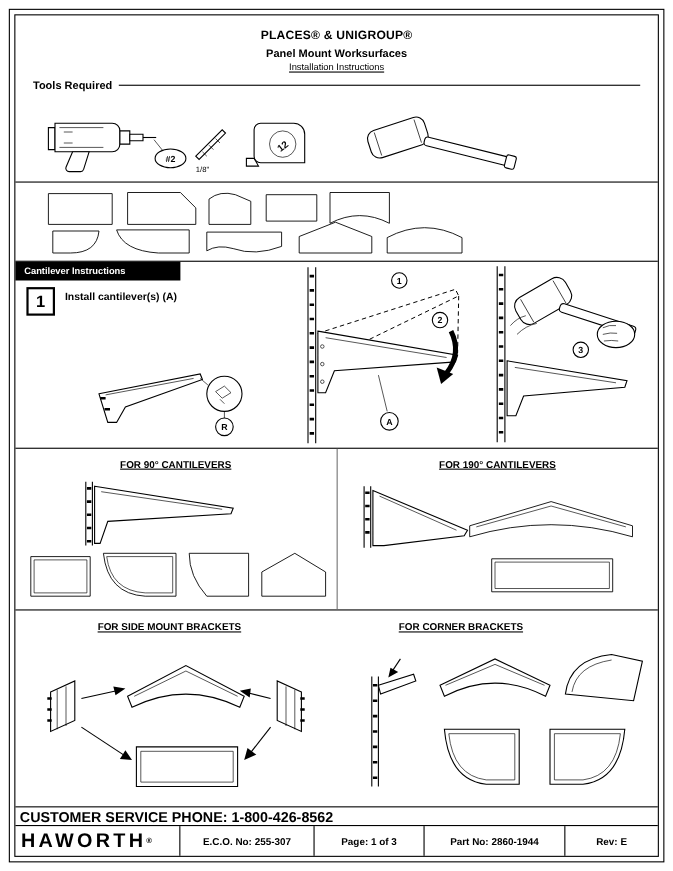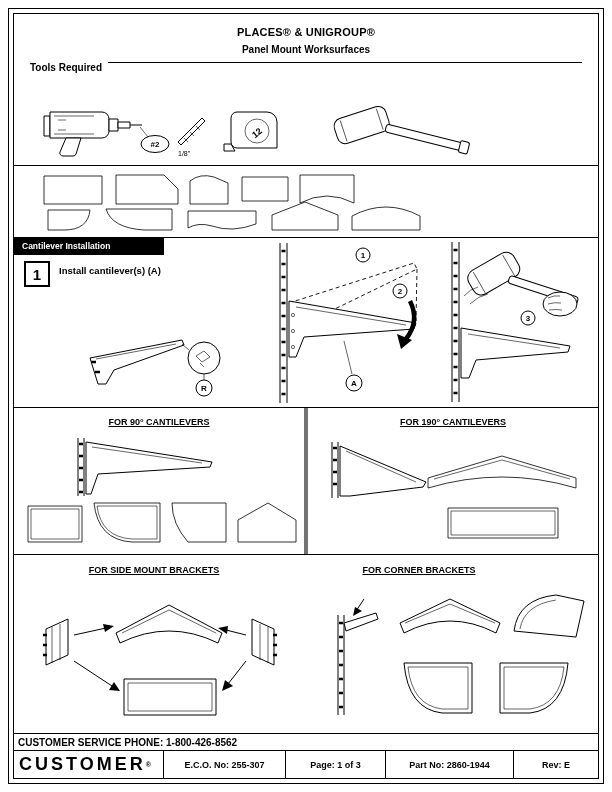--- a/index.html
+++ b/index.html
@@ -9,21 +9,21 @@
   .outer-frame { position:absolute; left:8px; top:8px; width:596px; height:776px; border:1px solid #000; }
   .frame { position:absolute; left:13px; top:13px; width:586px; height:766px; border:1.5px solid #000;
     display:flex; flex-direction:column; background:#fff; }
   .sec { position:relative; border-bottom:1.5px solid #000; flex:none; }
 
   
   .sec-head { height:152px; }
   .brand { text-align:center; font-weight:bold; font-size:11px; padding-top:12px; letter-spacing:.2px; }
   .doc-title { text-align:center; font-weight:bold; font-size:10px; margin-top:6px; }
   .doc-subtitle { text-align:center; font-size:8.5px; text-decoration:underline; margin-top:1px; }
-  .tools-row { display:flex; align-items:flex-start; margin:7px 16px 0 16px; }
+  .tools-row { display:flex; align-items:center; margin:7px 16px 0 16px; }
   .tools-label { font-weight:bold; font-size:10px; }
   .tools-rule { flex:1; border-bottom:1px solid #000; margin-left:6px; margin-bottom:2px; height:1px; }
   .tools-art { position:absolute; left:18px; top:86px; width:548px; height:62px; }
 
   
   .sec-shapes { height:72px; }
   .shapes-art { position:absolute; left:20px; top:4px; }
 
   
   .sec-cant { height:170px; }
@@ -35,40 +35,40 @@
   .note { position:absolute; left:10px; top:58px; width:108px; font-size:7.5px; line-height:1.3; }
   .note-label { background:#000; color:#fff; font-weight:bold; padding:0 2px; }
   .note b { font-weight:bold; }
   .diag-r { position:absolute; left:68px; top:88px; }
   .diag-install { position:absolute; left:252px; top:5px; }
   .diag-hammer { position:absolute; left:428px; top:4px; }
 
   
   .sec-types { height:147px; display:flex; }
   .tcol { position:relative; flex:1; }
-  .tcol-left { border-right:4px solid #737373; }
+  .tcol-left { border-right:1px solid #737373; }
   .col-heading { text-align:center; font-weight:bold; font-size:9px; margin-top:9px; }
   .col-heading span { text-decoration:underline; }
   .art-90-bracket { position:absolute; left:58px; top:28px; }
   .art-90-shapes { position:absolute; left:10px; top:90px; }
   .art-120-bracket { position:absolute; left:16px; top:32px; }
   .art-120-shapes { position:absolute; left:112px; top:44px; }
 
   
   .sec-brackets { flex:1; }
   .bracket-heading { position:absolute; top:10px; font-weight:bold; font-size:9px; text-align:center; }
   .bracket-heading span { text-decoration:underline; }
   .h-side { left:28px; width:224px; }
   .h-corner { left:311px; width:188px; }
   .art-side { position:absolute; left:14px; top:32px; }
   .art-corner { position:absolute; left:290px; top:30px; }
 
   
   .sec-service { height:17px; display:flex; align-items:center; padding-left:4px;
-    font-weight:bold; font-size:10px; }
+    font-weight:bold; font-size:13px; }
   .sec-infobar { height:27px; border-bottom:none; display:flex; align-items:stretch; }
   .cell { border-right:1.5px solid #000; display:flex; align-items:center; justify-content:center;
     font-weight:bold; font-size:9px; }
   .cell:last-child { border-right:none; }
   .logo-cell { width:150px; justify-content:flex-start; padding-left:5px; }
   .logo-text { font-size:18px; font-weight:bold; letter-spacing:3px; }
   .logo-reg { font-size:7px; vertical-align:top; line-height:10px; }
   .cell-eco { width:122px; } .cell-page { width:100px; } .cell-part { width:128px; } .cell-rev { flex:1; }
 
   
@@ -87,20 +87,21 @@
 </head>
 <body>
 
 <div class="sheet">
   <div class="outer-frame"></div>
   <div class="frame">
 
     <section class="sec sec-head">
       <div class="brand">PLACES® &amp; UNIGROUP®</div>
       <div class="doc-title">Panel Mount Worksurfaces</div>
+      <div class="doc-subtitle">Installation Instructions</div>
       <div class="tools-row">
         <span class="tools-label">Tools Required</span>
         <span class="tools-rule"></span>
       </div>
       <div class="tools-art">
         <svg width="548" height="62" viewBox="0 0 548 62">
           <g>
             <path class="shp" d="M12,16 h6 v20 h-6 z"></path>
             <path class="shp" d="M18,12 h52 a7,7 0 0 1 7,7 v12 a7,7 0 0 1 -7,7 h-52 z"></path>
             <path class="shp" d="M34,38 l-6,14 a3,3 0 0 0 3,4 h10 a3,3 0 0 0 3,-2 l5,-16 z"></path>
@@ -149,21 +150,21 @@
         <path class="shp2" d="M14,40 H56 Q54,60 30,60 H14 Z"></path>
         <path class="shp2" d="M72,39 H138 V60 H110 Q78,58 72,39 Z"></path>
         <path class="shp2" d="M154,41 H222 V54 Q198,63 178,56 Q164,52 154,58 Z"></path>
         <path class="shp2" d="M238,45 L271,32 L304,45 V60 H238 Z"></path>
         <path class="shp2" d="M318,46 Q352,28 386,46 V60 H318 Z"></path>
       </svg>
     </section>
 
     <section class="sec sec-cant">
       <div class="banner">
-        <span>Cantilever Installation</span>
+        <span>Cantilever Instructions</span>
       </div>
       <div class="step-box">
         <span>1</span>
       </div>
       <div class="step-title">Install cantilever(s) (A)</div>
 
       <svg class="diag-r" width="170" height="75" viewBox="0 0 170 75">
         <path class="shp" d="M8,32 L100,14 L102,19 L32,44 L24,58 L16,58 Z"></path>
         <path class="thin" d="M14,33 L94,18"></path>
         <path class="slots" d="M9,36 h5 M13,46 h5"></path>
@@ -323,21 +324,21 @@
         <path class="thin" d="M200,82 H260 Q256,120 226,124 H200 Z"></path>
       </svg>
     </section>
 
     <section class="sec sec-service">
       <div>CUSTOMER SERVICE PHONE: 1-800-426-8562</div>
     </section>
 
     <section class="sec sec-infobar">
       <div class="cell logo-cell">
-        <span class="logo-text">CUSTOMER</span>
+        <span class="logo-text">HAWORTH</span>
         <span class="logo-reg">®</span>
       </div>
       <div class="cell cell-eco">E.C.O. No: 255-307</div>
       <div class="cell cell-page">Page: 1 of 3</div>
       <div class="cell cell-part">Part No: 2860-1944</div>
       <div class="cell cell-rev">Rev: E</div>
     </section>
 
   </div>
 </div>

